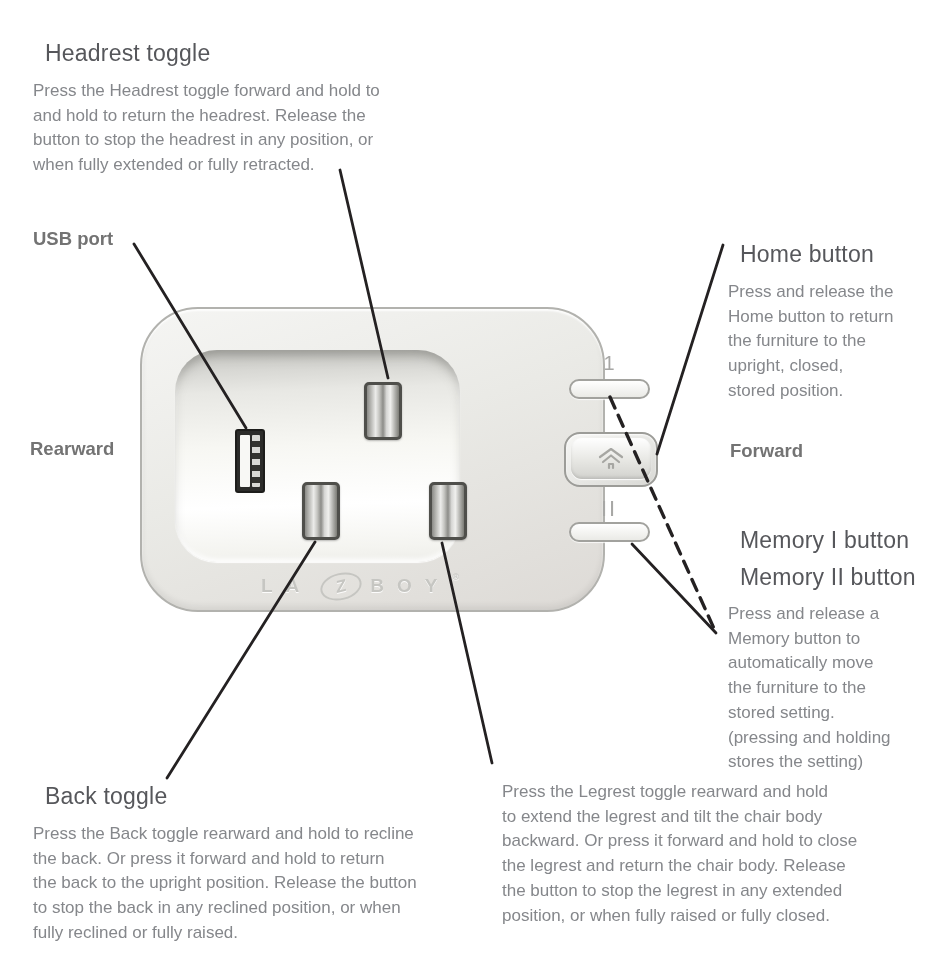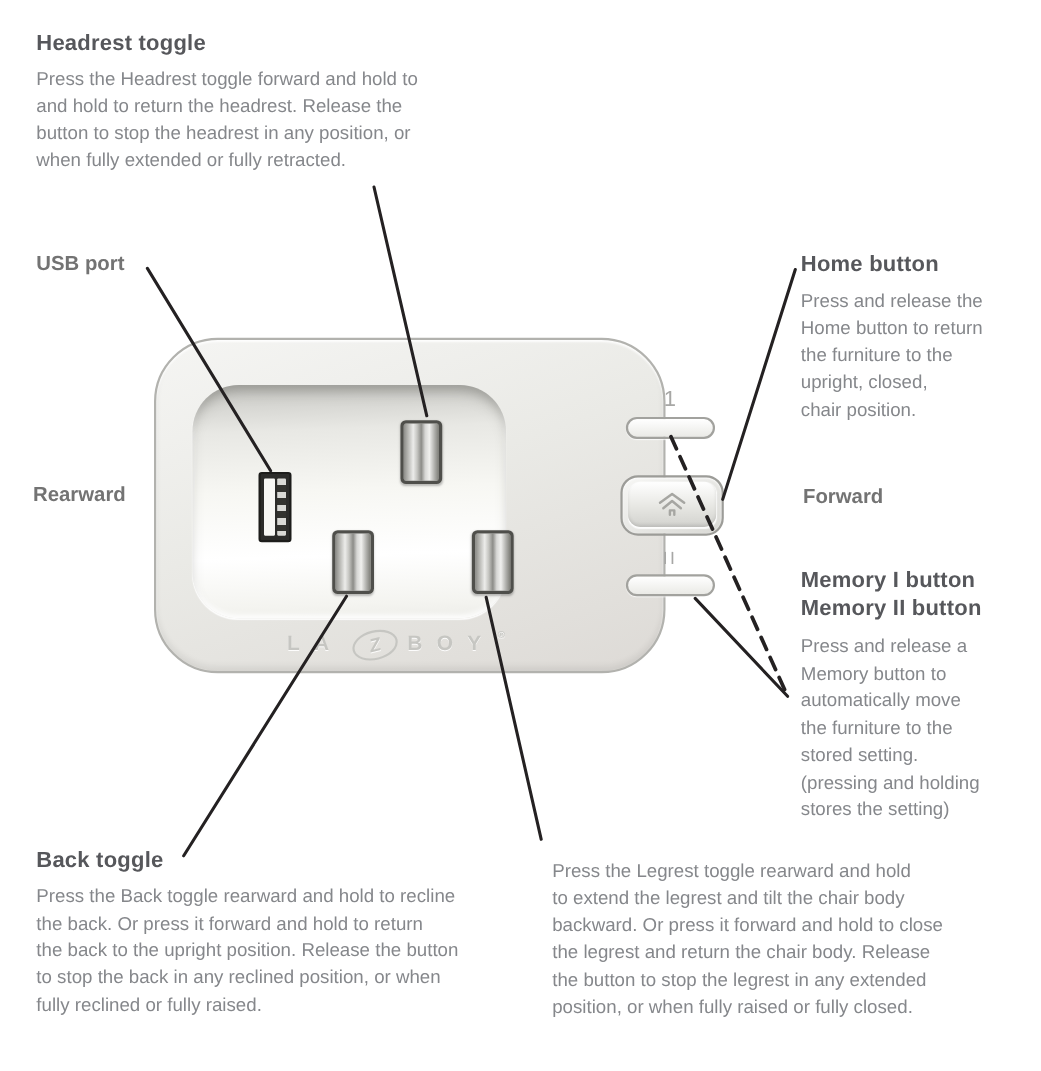--- a/index.html
+++ b/index.html
@@ -3,21 +3,21 @@
 <meta charset="utf-8">
 <style>
   html,body{margin:0;padding:0;background:#ffffff;}
   .page{
     position:relative;width:946px;height:974px;background:#ffffff;overflow:hidden;
     font-family:"Liberation Sans","DejaVu Sans",sans-serif;
   }
   
   .blk{position:absolute;}
   .blk h3{
-    margin:0;font-size:20px;font-weight:700;color:#56575b;letter-spacing:.2px;
+    margin:12px;font-size:23px;font-weight:400;color:#56575b;letter-spacing:.2px;
     white-space:nowrap;
   }
   .blk .body{margin-top:9px;}
   .blk .body div{
     font-size:17px;line-height:24.7px;color:#85878b;white-space:nowrap;font-weight:400;
   }
   .blk .body .it{}
   .side-label{
     position:absolute;font-size:18.5px;font-weight:700;color:#737373;white-space:nowrap;
   }
@@ -123,21 +123,21 @@
   <div class="side-label" style="left:33px;top:228px;">USB port</div>
   <div class="side-label" style="left:30px;top:438px;">Rearward</div>
 
   <section class="blk" style="left:728px;top:229px;">
     <h3>Home button</h3>
     <div class="body" style="margin-top:10px;">
       <div>Press and release the</div>
       <div>Home button to return</div>
       <div>the furniture to the</div>
       <div>upright, closed,</div>
-      <div>chair position.</div>
+      <div>stored position.</div>
     </div>
   </section>
 
   <div class="side-label" style="left:730px;top:440px;">Forward</div>
 
   <section class="blk" style="left:728px;top:516px;">
     <h3 style="line-height:25px;">Memory I button</h3>
     <h3 style="line-height:25px;">Memory II button</h3>
     <div class="body" style="margin-top:10px;">
       <div>Press and release a</div>
@@ -192,21 +192,21 @@
         <svg width="30" height="26" viewBox="0 0 30 26">
           <g fill="none" stroke="#a6a6a2" stroke-width="2.2" stroke-linecap="round" stroke-linejoin="round">
             <path d="M4 11 L15 3 L26 11"></path>
             <path d="M7 16 L15 9.5 L23 16"></path>
             <path d="M13 22 L13 18 L17 18 L17 22"></path>
           </g>
         </svg>
       </div>
     </div>
 
-    <div class="btn-label" style="left:447px;top:190px;font-size:16px;letter-spacing:2px;text-align:center;">II</div>
+    <div class="btn-label" style="left:447px;top:190px;font-size:22px;letter-spacing:2px;text-align:center;">II</div>
     <div class="pill" style="top:213px;"></div>
 
     <div class="logo">
       <span class="part">LA</span>
       <span class="zoval">Z</span>
       <span class="part">BOY</span>
       <span class="reg">®</span>
     </div>
   </div>
 

